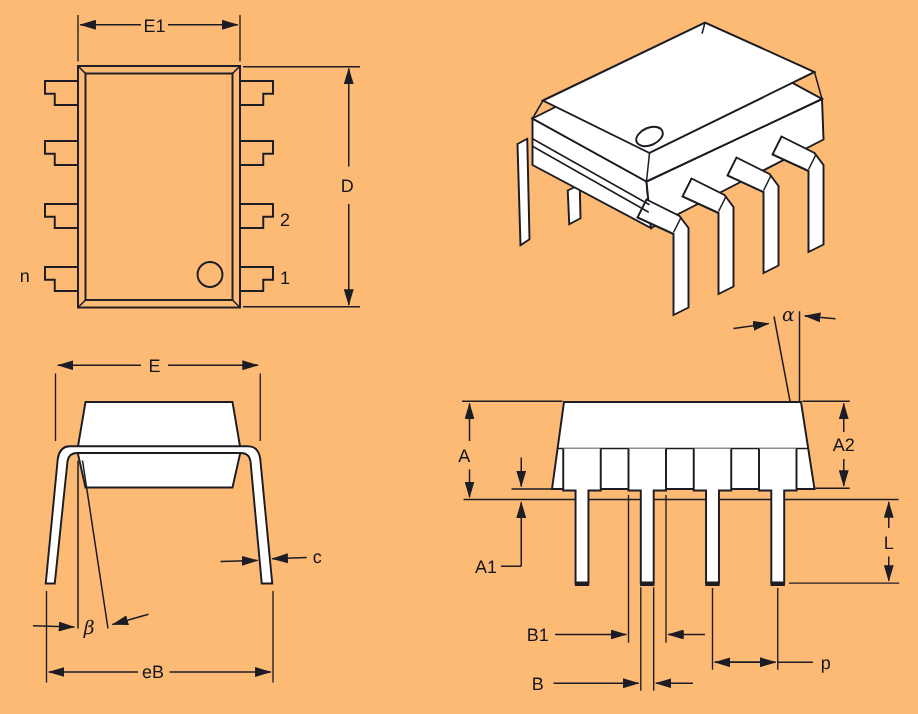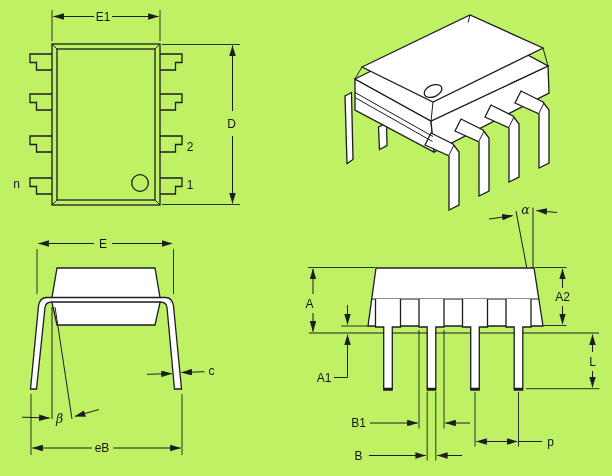--- a/index.html
+++ b/index.html
@@ -1,16 +1,16 @@
 <!DOCTYPE html>
 <html><head>
 <meta charset="utf-8">
 <style>
   html,body{margin:0;padding:0;background:#ffffff;}
-  .page{position:relative;width:612px;height:476px;background:#bef264;overflow:hidden;}
+  .page{position:relative;width:612px;height:476px;background:#fdba74;overflow:hidden;}
   svg{position:absolute;left:0;top:0;}
   .outline{fill:none;stroke:#1c1c24;stroke-width:1.3;stroke-linejoin:miter;}
   .solid{fill:#ffffff;stroke:#1c1c24;stroke-width:1.3;stroke-linejoin:miter;}
   .dim{fill:none;stroke:#1c1c24;stroke-width:1;}
   .ext{fill:none;stroke:#1c1c24;stroke-width:0.9;}
   .thin{fill:none;stroke:#1c1c24;stroke-width:1;}
   text{font-family:"Liberation Sans","DejaVu Sans",sans-serif;font-size:12px;fill:#15151f;}
   text.greek{font-family:"DejaVu Serif","Liberation Serif",serif;font-style:italic;font-size:12.5px;}
 </style>
 </head>

